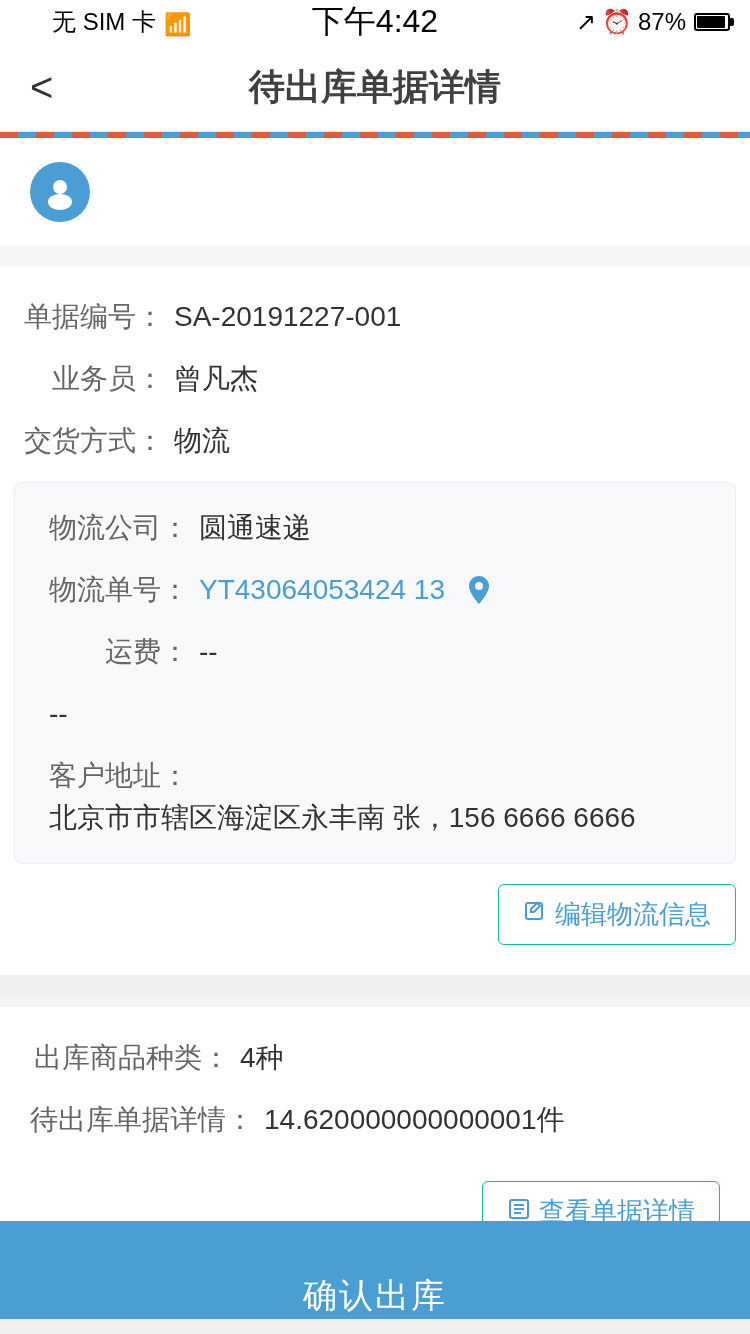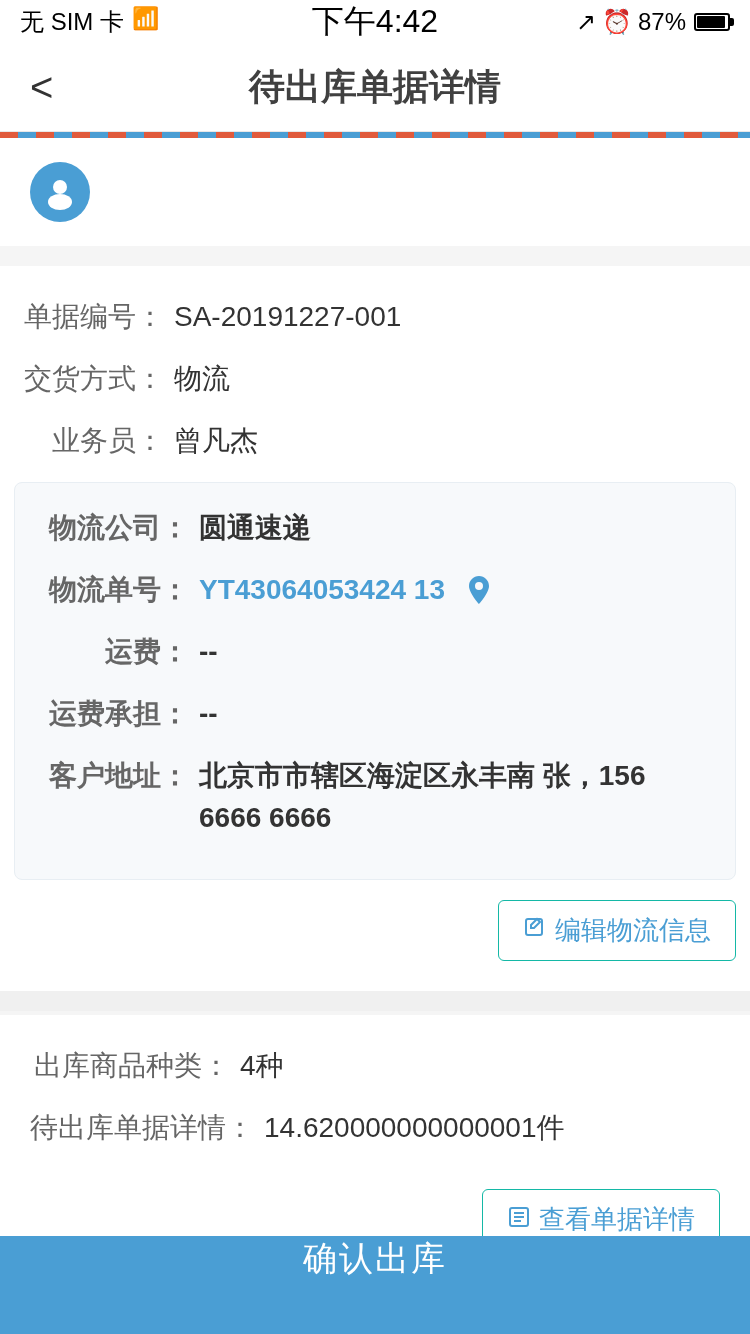--- a/index.html
+++ b/index.html
@@ -21,22 +21,23 @@
       background: #fff;
       display: flex;
       align-items: center;
       justify-content: space-between;
       padding: 0 20px;
       font-size: 24px;
       color: #000;
     }
     .status-left {
       display: flex;
-      align-items: flex-start;
+      align-items: flex-end;
       gap: 8px;
+      margin-left: 32px;
     }
     .status-center {
       font-size: 32px;
       font-weight: 500;
       position: absolute;
       left: 50%;
       transform: translateX(-50%);
     }
     .status-right {
       display: flex;
@@ -145,21 +146,22 @@
       padding: 30px 14px;
     }
 
     .info-row {
       display: flex;
       align-items: flex-start;
       margin-bottom: 20px;
       line-height: 1.5;
     }
     .info-row:last-child {
-      margin-bottom: 16px;
+      margin-bottom: 0;
+      flex-direction: column;
     }
     .info-label {
       color: #666;
       font-size: 28px;
       min-width: 150px;
       text-align: right;
       flex-shrink: 0;
     }
     .info-value {
       color: #333;
@@ -171,21 +173,20 @@
       color: #4a9ed4;
     }
 
     
     .logistics-box {
       background: #f7f9fb;
       border: 1px solid #e8eef3;
       border-radius: 8px;
       padding: 24px 24px;
       margin-top: 20px;
-      font-weight: bold;
     }
 
     
     .location-icon {
       display: inline-block;
       width: 32px;
       height: 32px;
       margin-left: 10px;
       vertical-align: middle;
       position: relative;
@@ -221,33 +222,33 @@
     
     .section-divider {
       height: 20px;
       background: #f0f0f0;
     }
 
     
     .bottom-section {
       background: #fff;
       padding: 30px 30px 20px 30px;
-      margin-top: 4px;
+      margin-top: 12px;
     }
 
     
     .confirm-btn-wrap {
       position: fixed;
-      bottom: 0;
+      bottom: 15px;
       left: 0;
       width: 750px;
       background: #4a9ed4;
       height: 98px;
       display: flex;
-      align-items: flex-start;
+      align-items: flex-end;
       justify-content: center;
       cursor: pointer;
     }
     .confirm-btn-label {
       color: #fff;
       font-size: 34px;
       font-weight: 500;
       letter-spacing: 2px;
     }
 
@@ -291,26 +292,26 @@
     </svg>
   </div>
 </div>
 
 <div class="section">
   <div class="info-row">
     <span class="info-label">单据编号：</span>
     <span class="info-value">SA-20191227-001</span>
   </div>
   <div class="info-row">
+    <span class="info-label">业务员：</span>
+    <span class="info-value">曾凡杰</span>
+  </div>
+  <div class="info-row">
     <span class="info-label">交货方式：</span>
     <span class="info-value">物流</span>
-  </div>
-  <div class="info-row">
-    <span class="info-label">业务员：</span>
-    <span class="info-value">曾凡杰</span>
   </div>
 
   <div class="logistics-box">
     <div class="info-row">
       <span class="info-label">物流公司：</span>
       <span class="info-value">圆通速递</span>
     </div>
     <div class="info-row">
       <span class="info-label">物流单号：</span>
       <span class="info-value blue">
@@ -320,21 +321,20 @@
             <path d="M16 2C10.477 2 6 6.477 6 12c0 7.18 10 18 10 18s10-10.82 10-18c0-5.523-4.477-10-10-10zm0 14a4 4 0 110-8 4 4 0 010 8z"></path>
           </svg>
         </span>
       </span>
     </div>
     <div class="info-row">
       <span class="info-label">运费：</span>
       <span class="info-value">--</span>
     </div>
     <div class="info-row">
-      <span class="info-label">运费承担：</span>
       <span class="info-value">--</span>
     </div>
     <div class="info-row">
       <span class="info-label">客户地址：</span>
       <span class="info-value">北京市市辖区海淀区永丰南  张，156 6666 6666</span>
     </div>
   </div>
 
   <div class="button-row">
     <button class="outline-btn">

